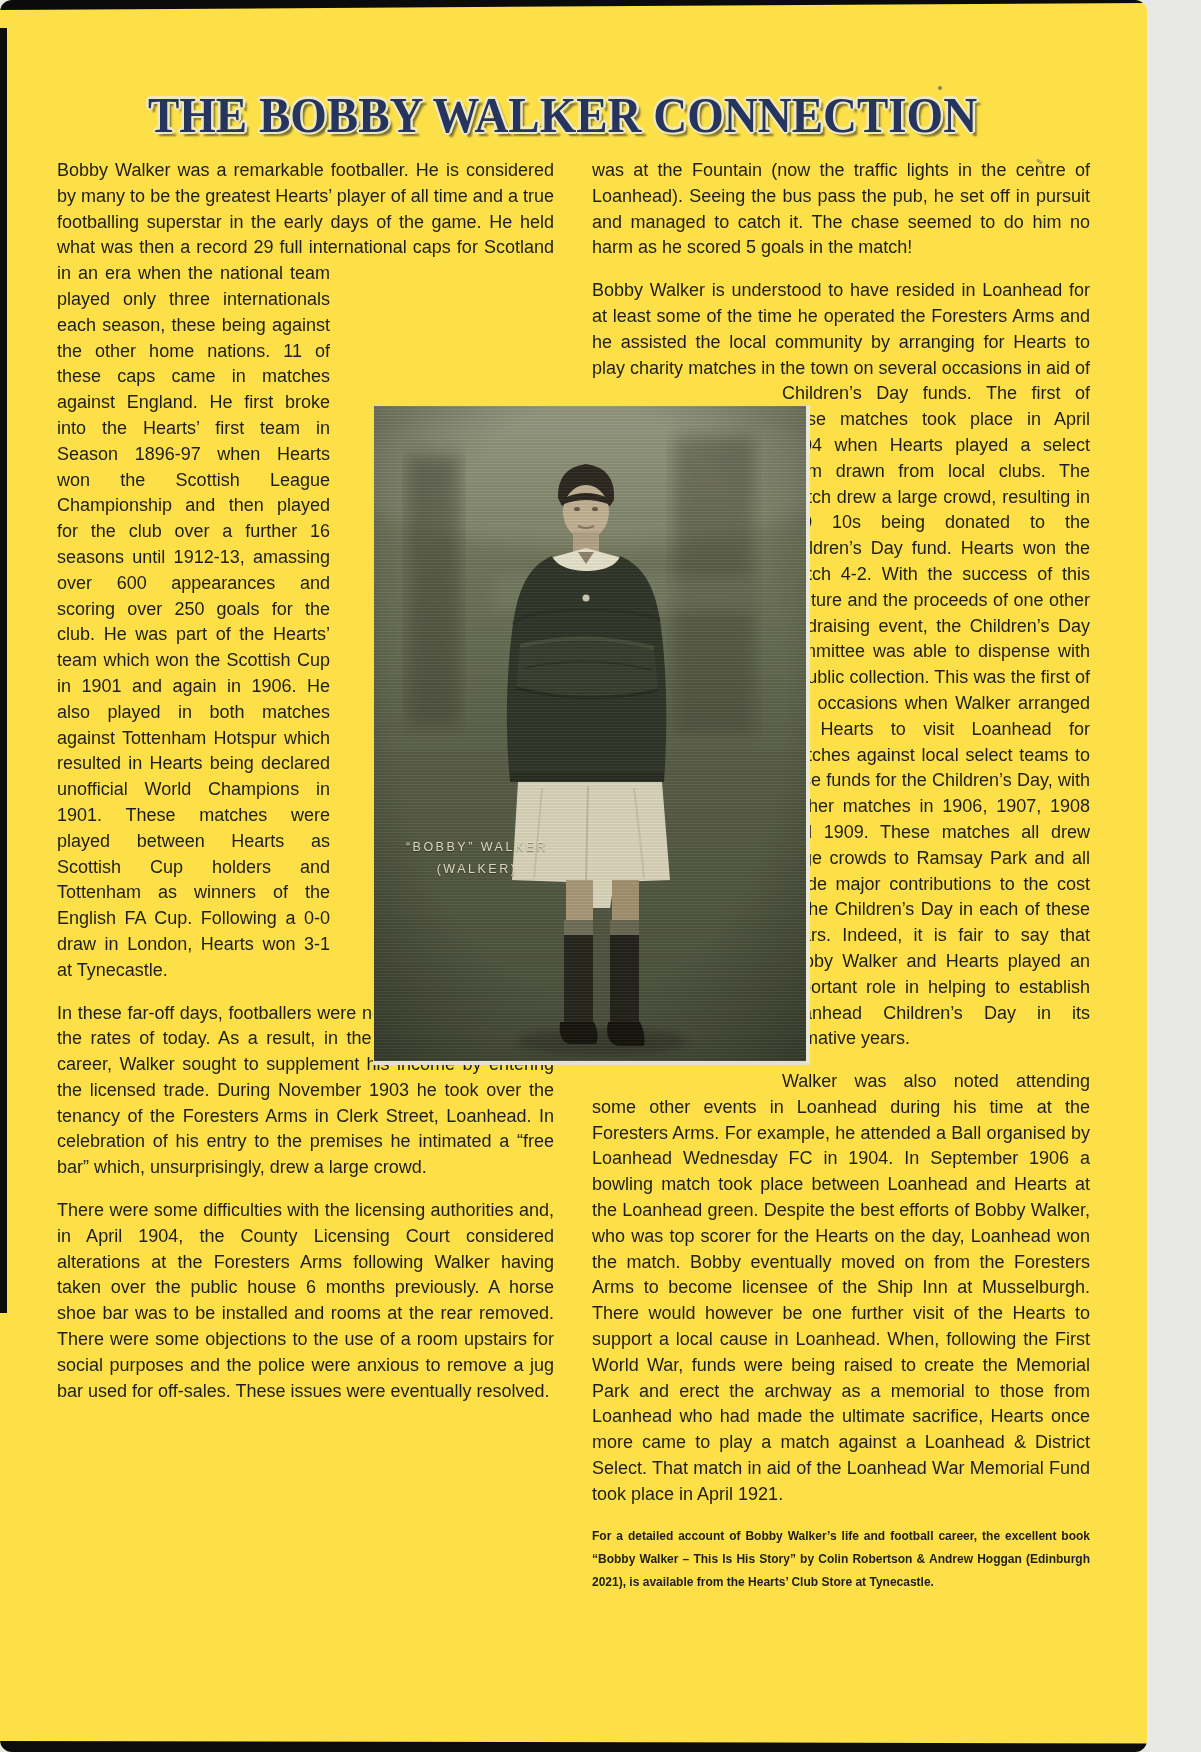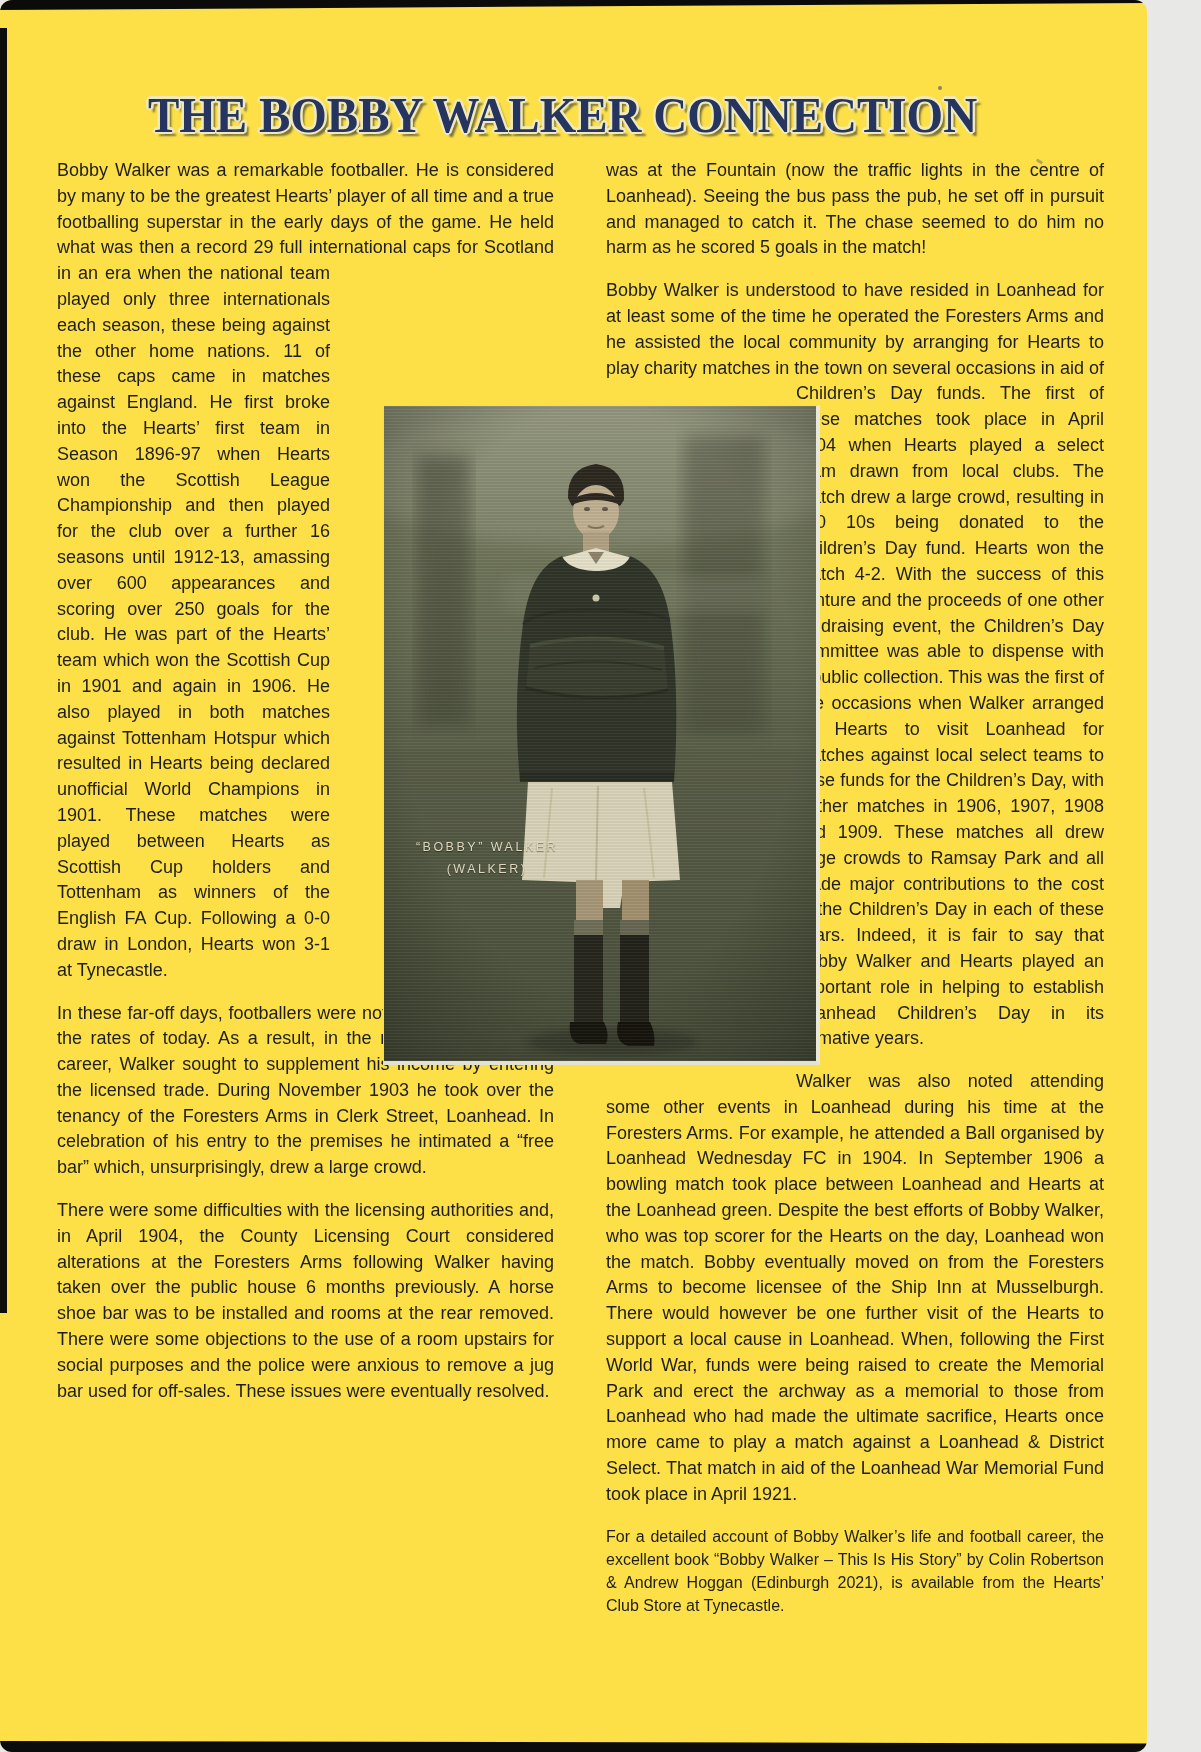--- a/index.html
+++ b/index.html
@@ -47,30 +47,30 @@
       -2.5px 0 0 #efe9bc, 2.5px 0 0 #efe9bc,
       0 2.5px 0 #efe9bc, 0 -2.5px 0 #efe9bc,
       4px 4px 2px rgba(80,78,50,0.75);
     white-space:nowrap;
   }
 
   
   .col{position:absolute;top:158px;font-size:18px;line-height:25.8px;text-align:justify;}
   .col p{margin:0 0 17px 0;}
   .col-left{left:57px;width:497px;}
-  .col-right{left:606px;width:498px;}
+  .col-right{left:592px;width:498px;}
   .wrap-spacer-left{float:right;width:224px;height:700px;}
   .wrap-spacer-right{float:left;width:190px;height:697px;}
   .footnote{
-    font-weight:normal;font-size:16px;line-height:23px;margin-top:4px;
+    font-weight:bold;font-size:12px;line-height:23px;margin-top:4px;
   }
 
   
   .photo{
-    position:absolute;left:383px;top:405px;width:432px;height:655px;
+    position:absolute;left:373px;top:405px;width:432px;height:655px;
     border-right:4px solid #e9e7d8;border-bottom:4px solid #e3e1d2;
     border-left:1px solid #d8d6c6;border-top:1px solid #d8d6c6;
     box-sizing:content-box;
     overflow:hidden;
     background:#565b45;
   }
   .photo svg{display:block;width:100%;height:100%;}
   .photo::after{ 
     content:"";position:absolute;inset:0;
     background:repeating-linear-gradient(0deg, rgba(255,255,255,.05) 0 1px, rgba(0,0,0,.05) 1px 3px);

